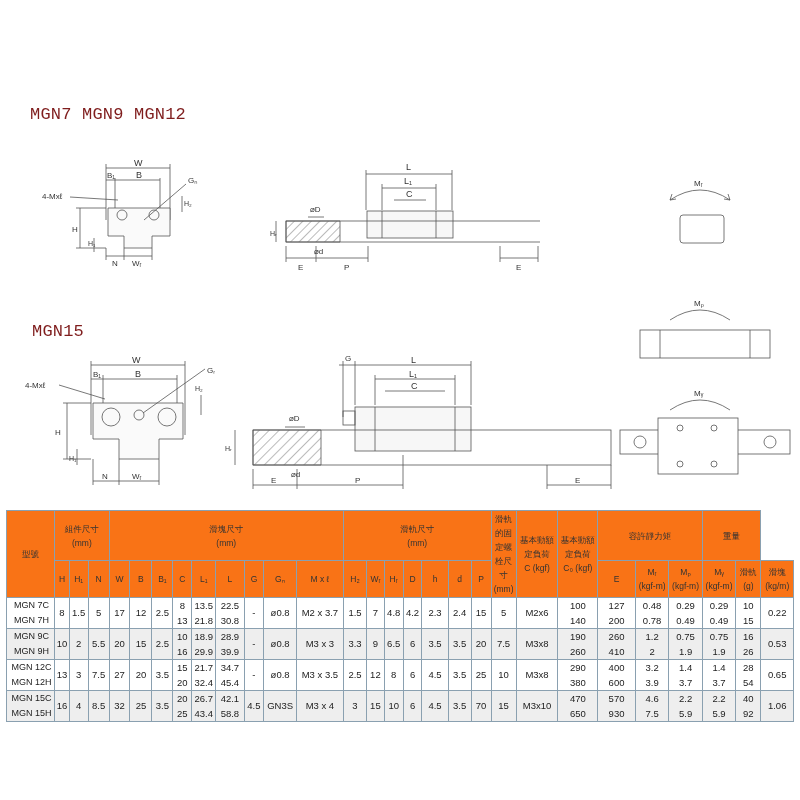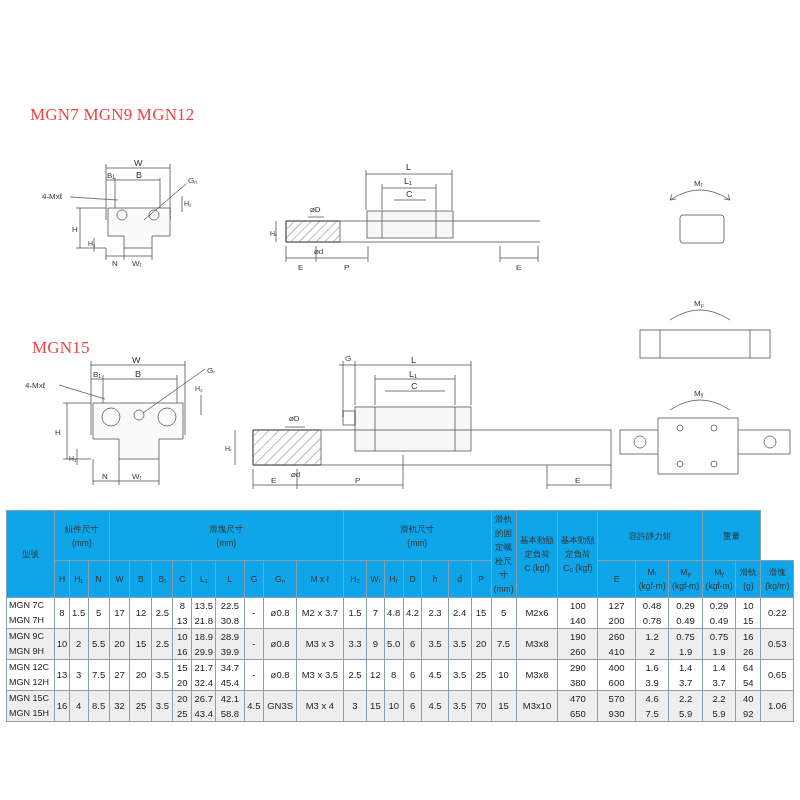--- a/index.html
+++ b/index.html
@@ -1,35 +1,35 @@
 <!DOCTYPE html>
 <html><head>
 <meta charset="utf-8">
 <style>
   html, body { margin:0; padding:0; background:#ffffff; }
   body { width:800px; height:800px; position:relative; overflow:hidden; font-family:"Liberation Sans", sans-serif; color:#222; }
-  .title { position:absolute; color:#ef4444; font-size:17px; font-family:Liberation Serif, serif; letter-spacing:0.2px; }
+  .title { position:absolute; color:#7f1d1d; font-size:17px; font-family:Liberation Mono, monospace; letter-spacing:0.2px; }
   .diagram { position:absolute; }
   svg text { font-family:"Liberation Sans", sans-serif; fill:#333; }
   .spec-table { position:absolute; left:6px; top:510px; width:788px; border-collapse:collapse; font-size:9.5px; table-layout:fixed; }
   .spec-table th, .spec-table td { border:1px solid #8aa0b0; text-align:center; padding:0; line-height:14px; }
-  .spec-table th { background:#0ea5e9; color:#333; font-weight:normal; font-size:8.5px; }
+  .spec-table th { background:#f97316; color:#333; font-weight:normal; font-size:8.5px; }
   .spec-table td { color:#222; }
   .spec-table tr.rowA td { background:#ffffff; }
   .spec-table tr.rowB td { background:#eeeeee; }
-  .spec-table td.model { text-align:left; padding-left:2px; font-size:9px; }
+  .spec-table td.model { text-align:center; padding-left:2px; font-size:9px; }
   .spec-table td.stack div { height:15px; line-height:15px; }
   .hdr-top { height:50px; }
   .hdr-sub { height:20px; }
 </style>
 </head>
 <body>
 
 <div class="title" style="left:30px;top:105px;">MGN7 MGN9 MGN12</div>
-<div class="title" style="left:32px;top:322px;margin-top:16px;">MGN15</div>
+<div class="title" style="left:32px;top:322px;">MGN15</div>
 
 <svg class="diagram" style="left:40px;top:160px" width="160" height="110" viewBox="0 0 160 110">
   <g stroke="#555" fill="none" stroke-width="0.8">
     <line x1="66" y1="8" x2="130" y2="8"></line>
       <line x1="66" y1="4" x2="66" y2="60"></line>
       <line x1="130" y1="4" x2="130" y2="60"></line>
     <line x1="66" y1="20" x2="120" y2="20"></line>
       <line x1="75" y1="18" x2="75" y2="60"></line>
       <line x1="120" y1="18" x2="120" y2="60"></line>
     <rect x="68" y="48" width="104" height="0"></rect>
@@ -395,21 +395,21 @@
         </td>
         <td class="stack">
           <div>28.9</div>
           <div>39.9</div>
         </td>
         <td>-</td>
         <td>ø0.8</td>
         <td>M3 x 3</td>
         <td>3.3</td>
         <td>9</td>
-        <td>5.0</td>
+        <td>6.5</td>
         <td>6</td>
         <td>3.5</td>
         <td>3.5</td>
         <td>20</td>
         <td>7.5</td>
         <td>M3x8</td>
         <td class="stack">
           <div>190</div>
           <div>260</div>
         </td>
@@ -472,33 +472,33 @@
         <td>M3x8</td>
         <td class="stack">
           <div>290</div>
           <div>380</div>
         </td>
         <td class="stack">
           <div>400</div>
           <div>600</div>
         </td>
         <td class="stack">
-          <div>1.6</div>
+          <div>3.2</div>
           <div>3.9</div>
         </td>
         <td class="stack">
           <div>1.4</div>
           <div>3.7</div>
         </td>
         <td class="stack">
           <div>1.4</div>
           <div>3.7</div>
         </td>
         <td class="stack">
-          <div>64</div>
+          <div>28</div>
           <div>54</div>
         </td>
         <td>0.65</td>
       </tr>
       <tr class="rowB">
         <td class="stack model">
           <div>MGN 15C</div>
           <div>MGN 15H</div>
         </td>
         <td>16</td>

